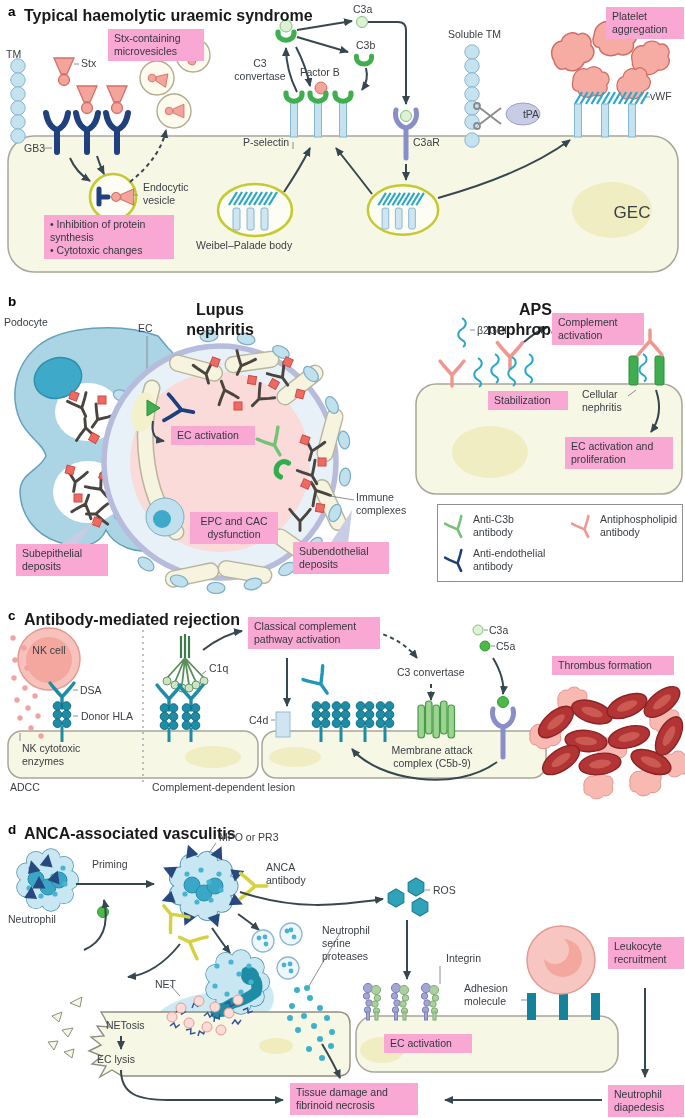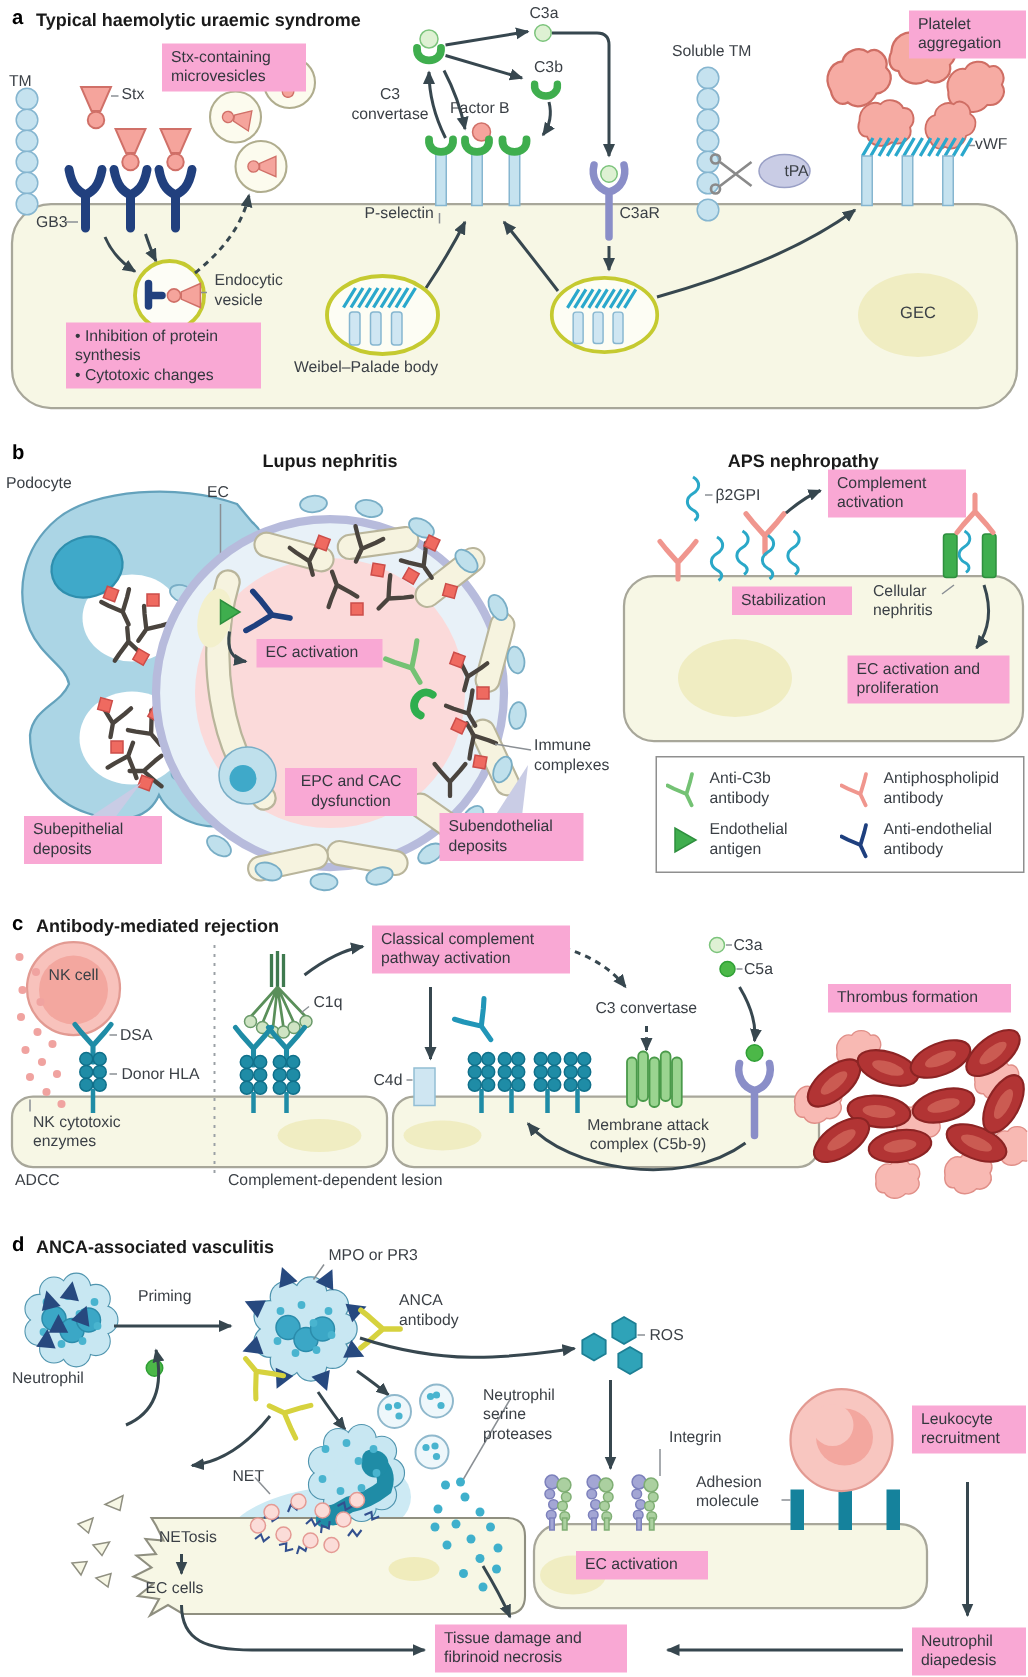--- a/index.html
+++ b/index.html
@@ -1,24 +1,24 @@
 <!DOCTYPE html>
 <html><head>
 <meta charset="utf-8">
 <style>
   html,body{margin:0;padding:0;background:#fff}
   #fig{position:relative;width:685px;height:1118px;background:#ffffff;font-family:"Liberation Sans",sans-serif;overflow:hidden}
   svg.gfx{position:absolute;left:0;top:0}
   .L{position:absolute;color:#3b4046;font-size:10.5px;line-height:1.22;white-space:pre-line}
   .box{background:#f9a8d4;padding:3px 6px;color:#33373e}
-  .bold{font-weight:700;font-size:12px;color:#1a1a1a}
+  .bold{font-weight:700;font-size:16px;color:#1a1a1a}
   .tag{font-weight:700;font-size:13.5px;color:#000}
   .ctr{text-align:center}
   .legend{position:absolute;left:437px;top:504px;width:232px;background:#fff;border:1.5px solid #8f8f8f;
-          padding:6px 6px;display:grid;grid-template-columns:112px 112px;gap:4px 4px}
+          padding:6px 6px;display:grid;grid-template-columns:112px 112px;gap:4px 15px}
   .li{display:flex;align-items:center;gap:5px}
   .li svg{flex:0 0 auto}
 </style>
 </head>
 <body>
 
 <div id="fig">
 
 <svg class="gfx" width="685" height="1118" viewBox="0 0 685 1118">
 <defs>
@@ -606,21 +606,21 @@
 <div class="L" style="left:300px;top:66px;width:48px">Factor B</div>
 <div class="L" style="left:353px;top:3px">C3a</div>
 <div class="L" style="left:356px;top:39px">C3b</div>
 <div class="L" style="left:243px;top:136px">P-selectin</div>
 <div class="L" style="left:196px;top:239px">Weibel–Palade body</div>
 <div class="L" style="left:413px;top:136px">C3aR</div>
 <div class="L" style="left:448px;top:28px">Soluble TM</div>
 <div class="L ctr" style="left:507px;top:108px;width:48px">tPA</div>
 <div class="L box" style="left:606px;top:7px;width:66px">Platelet aggregation</div>
 <div class="L" style="left:650px;top:90px">vWF</div>
-<div class="L ctr" style="left:592px;top:203px;width:40px;font-size:11px">GEC</div>
+<div class="L ctr" style="left:612px;top:203px;width:40px;font-size:17px">GEC</div>
 
 <div class="L tag" style="left:8px;top:294px">b</div>
 <div class="L bold ctr" style="left:168px;top:300px;width:104px">Lupus nephritis</div>
 <div class="L bold ctr" style="left:478px;top:300px;width:115px">APS nephropathy</div>
 <div class="L" style="left:4px;top:316px">Podocyte</div>
 <div class="L" style="left:138px;top:322px">EC</div>
 <div class="L box" style="left:171px;top:426px;width:72px">EC activation</div>
 <div class="L box ctr" style="left:190px;top:512px;width:76px">EPC and CAC dysfunction</div>
 <div class="L box" style="left:16px;top:544px;width:80px">Subepithelial deposits</div>
 <div class="L box" style="left:293px;top:542px;width:84px">Subendothelial deposits</div>
@@ -636,26 +636,20 @@
     <svg width="24" height="30" viewBox="-16 -17 32 34">
           <use href="#ab" transform="rotate(-25)" style="color:#74c274"></use>
         </svg>
     <span class="L" style="position:static">Anti-C3b antibody</span>
   </div>
   <div class="li">
     <svg width="24" height="30" viewBox="-16 -17 32 34">
           <use href="#ab" transform="rotate(-25)" style="color:#f0968e"></use>
         </svg>
     <span class="L" style="position:static">Antiphospholipid antibody</span>
-  </div>
-  <div class="li">
-    <svg width="24" height="26" viewBox="-12 -13 24 26">
-          <path d="M-6,-8 L-6,8 L8,0 Z" fill="#3fae4e" stroke="#2e8f3e"></path>
-        </svg>
-    <span class="L" style="position:static">Endothelial antigen</span>
   </div>
   <div class="li">
     <svg width="24" height="30" viewBox="-16 -17 32 34">
           <use href="#ab" transform="rotate(-25)" style="color:#1e3f7e"></use>
         </svg>
     <span class="L" style="position:static">Anti-endothelial antibody</span>
   </div>
 </div>
 
 <div class="L tag" style="left:8px;top:608px">c</div>
@@ -676,21 +670,21 @@
 <div class="L box" style="left:552px;top:656px;width:110px">Thrombus formation</div>
 
 <div class="L tag" style="left:8px;top:822px">d</div>
 <div class="L bold" style="left:24px;top:824px">ANCA-associated vasculitis</div>
 <div class="L" style="left:8px;top:913px">Neutrophil</div>
 <div class="L" style="left:92px;top:858px">Priming</div>
 <div class="L" style="left:219px;top:831px">MPO or PR3</div>
 <div class="L" style="left:266px;top:861px;width:56px">ANCA antibody</div>
 <div class="L" style="left:155px;top:978px">NET</div>
 <div class="L" style="left:106px;top:1019px">NETosis</div>
-<div class="L" style="left:97px;top:1053px">EC cells</div>
+<div class="L" style="left:97px;top:1053px">EC lysis</div>
 <div class="L" style="left:322px;top:924px;width:58px">Neutrophil serine proteases</div>
 <div class="L" style="left:433px;top:884px">ROS</div>
 <div class="L" style="left:446px;top:952px">Integrin</div>
 <div class="L" style="left:464px;top:982px;width:54px">Adhesion molecule</div>
 <div class="L box" style="left:384px;top:1034px;width:76px">EC activation</div>
 <div class="L box" style="left:608px;top:937px;width:64px">Leukocyte recruitment</div>
 <div class="L box" style="left:608px;top:1085px;width:64px">Neutrophil diapedesis</div>
 <div class="L box" style="left:290px;top:1083px;width:116px">Tissue damage and fibrinoid necrosis</div>
 
 </div>

